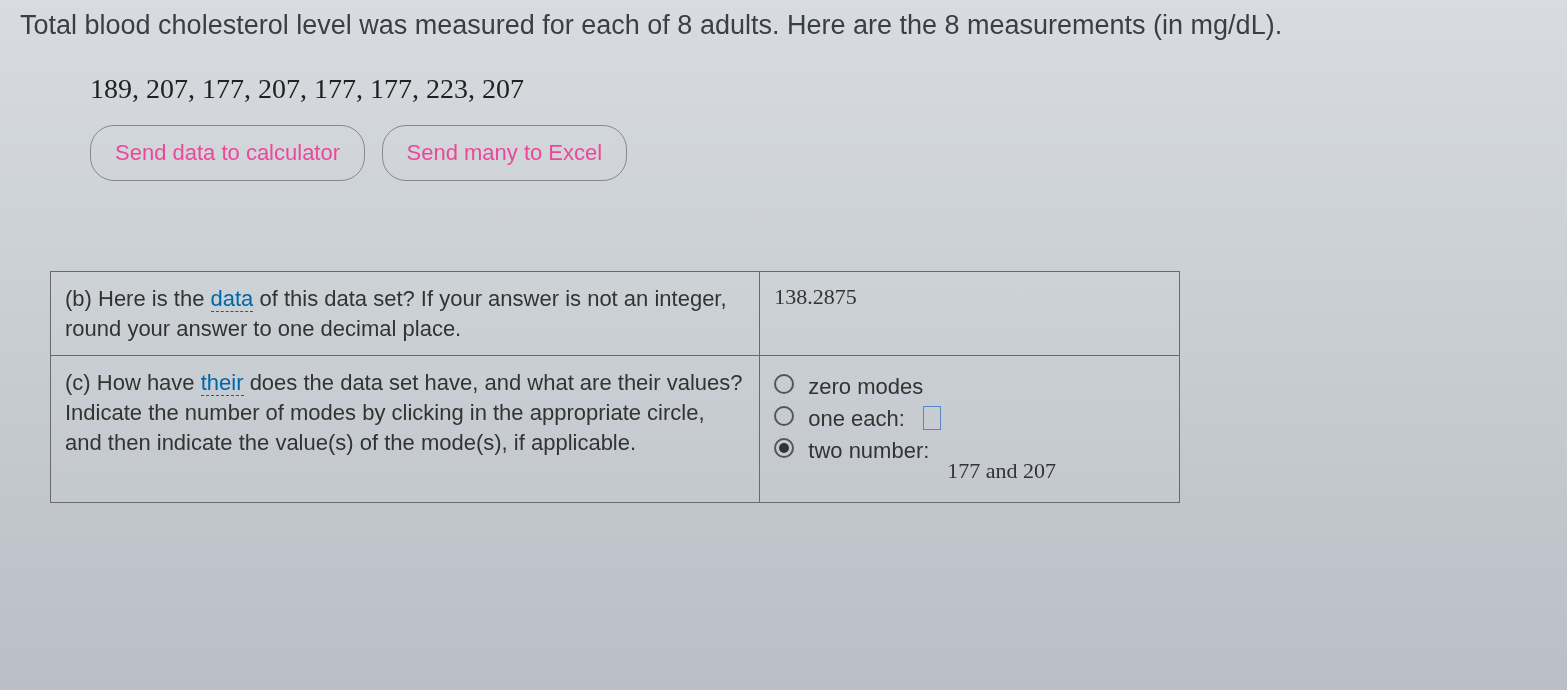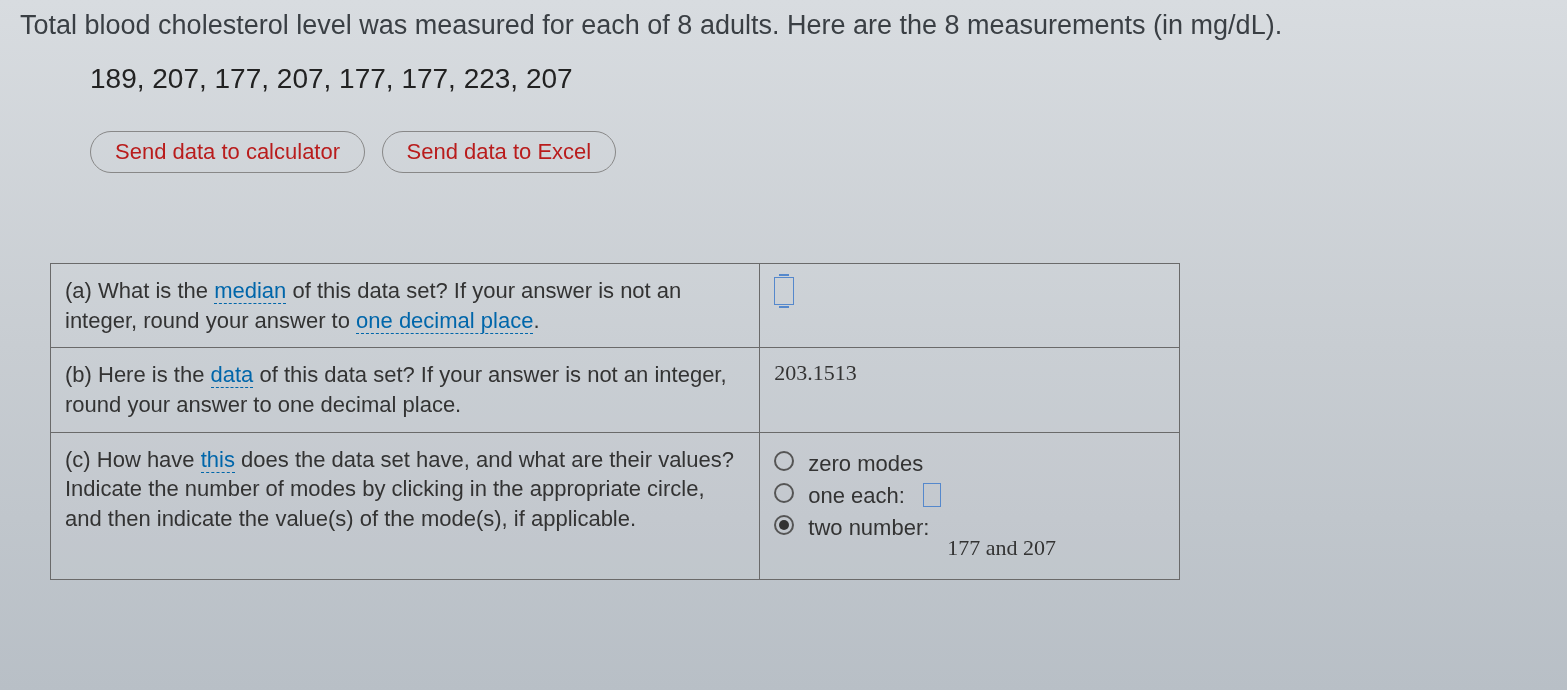--- a/index.html
+++ b/index.html
@@ -11,41 +11,41 @@
       font-family: Arial, Helvetica, sans-serif;
       background: linear-gradient(180deg, #d8dce0 0%, #c8cdd2 50%, #b8bfc6 100%);
       padding: 10px 20px;
       width: 1567px;
       height: 690px;
       color: #333;
     }
     .problem-text {
       font-size: 27px;
       color: #3a3f44;
-      margin-bottom: 22px;
+      margin-bottom: 32px;
       font-weight: 400;
     }
     .data-values {
       font-size: 28px;
-      font-family: Liberation Sans, sans-serif;
+      font-family: Liberation Serif, serif;
       color: #222;
       margin-left: 70px;
-      margin-bottom: 36px;
+      margin-bottom: 20px;
     }
     .button-row {
       margin-left: 70px;
       margin-bottom: 90px;
     }
     .pill-button {
       display: inline-block;
       border: 1.5px solid #888;
       border-radius: 24px;
-      padding: 7px 24px;
+      padding: 14px 24px;
       font-size: 22px;
-      color: #b91c1c;
+      color: #ec4899;
       background: transparent;
       cursor: pointer;
       margin-right: 12px;
     }
     .questions-table {
       border-collapse: collapse;
       width: 1130px;
       margin-left: 30px;
       background: rgba(255,255,255,0.05);
     }
@@ -130,44 +130,36 @@
   </style>
 </head>
 <body>
 
 <div class="problem-text">Total blood cholesterol level was measured for each of 8 adults. Here are the 8 measurements (in mg/dL).</div>
 
 <div class="data-values">189, 207, 177, 207, 177, 177, 223, 207</div>
 
 <div class="button-row">
   <button class="pill-button">Send data to calculator</button>
-  <button class="pill-button">Send data to Excel</button>
+  <button class="pill-button">Send many to Excel</button>
 </div>
 
 <table class="questions-table">
   <tbody>
-      <tr>
-    <td class="question-cell">
-      <span>(a) What is the </span><a class="term-link">median</a><span> of this data set? If your answer is not an integer, round your answer to </span><a class="term-link">one decimal place</a><span>.</span>
-    </td>
-    <td class="answer-cell">
-      <span class="input-placeholder with-cursor"></span>
-    </td>
-  </tr>
   <tr>
     <td class="question-cell">
       <span>(b) Here is the </span><a class="term-link">data</a><span> of this data set? If your answer is not an integer, round your answer to one decimal place.</span>
     </td>
     <td class="answer-cell">
-      <span>203.1513</span>
+      <span>138.2875</span>
     </td>
   </tr>
   <tr>
     <td class="question-cell">
-      <span>(c) How have </span><a class="term-link">this</a><span> does the data set have, and what are their values? Indicate the number of modes by clicking in the appropriate circle, and then indicate the value(s) of the mode(s), if applicable.</span>
+      <span>(c) How have </span><a class="term-link">their</a><span> does the data set have, and what are their values? Indicate the number of modes by clicking in the appropriate circle, and then indicate the value(s) of the mode(s), if applicable.</span>
     </td>
     <td class="answer-cell">
       <div class="radio-row">
         <span class="radio-circle"></span>
         <span>zero modes</span>
       </div>
       <div class="radio-row">
         <span class="radio-circle"></span>
         <span>one each:</span>
         <span class="small-box"></span>

